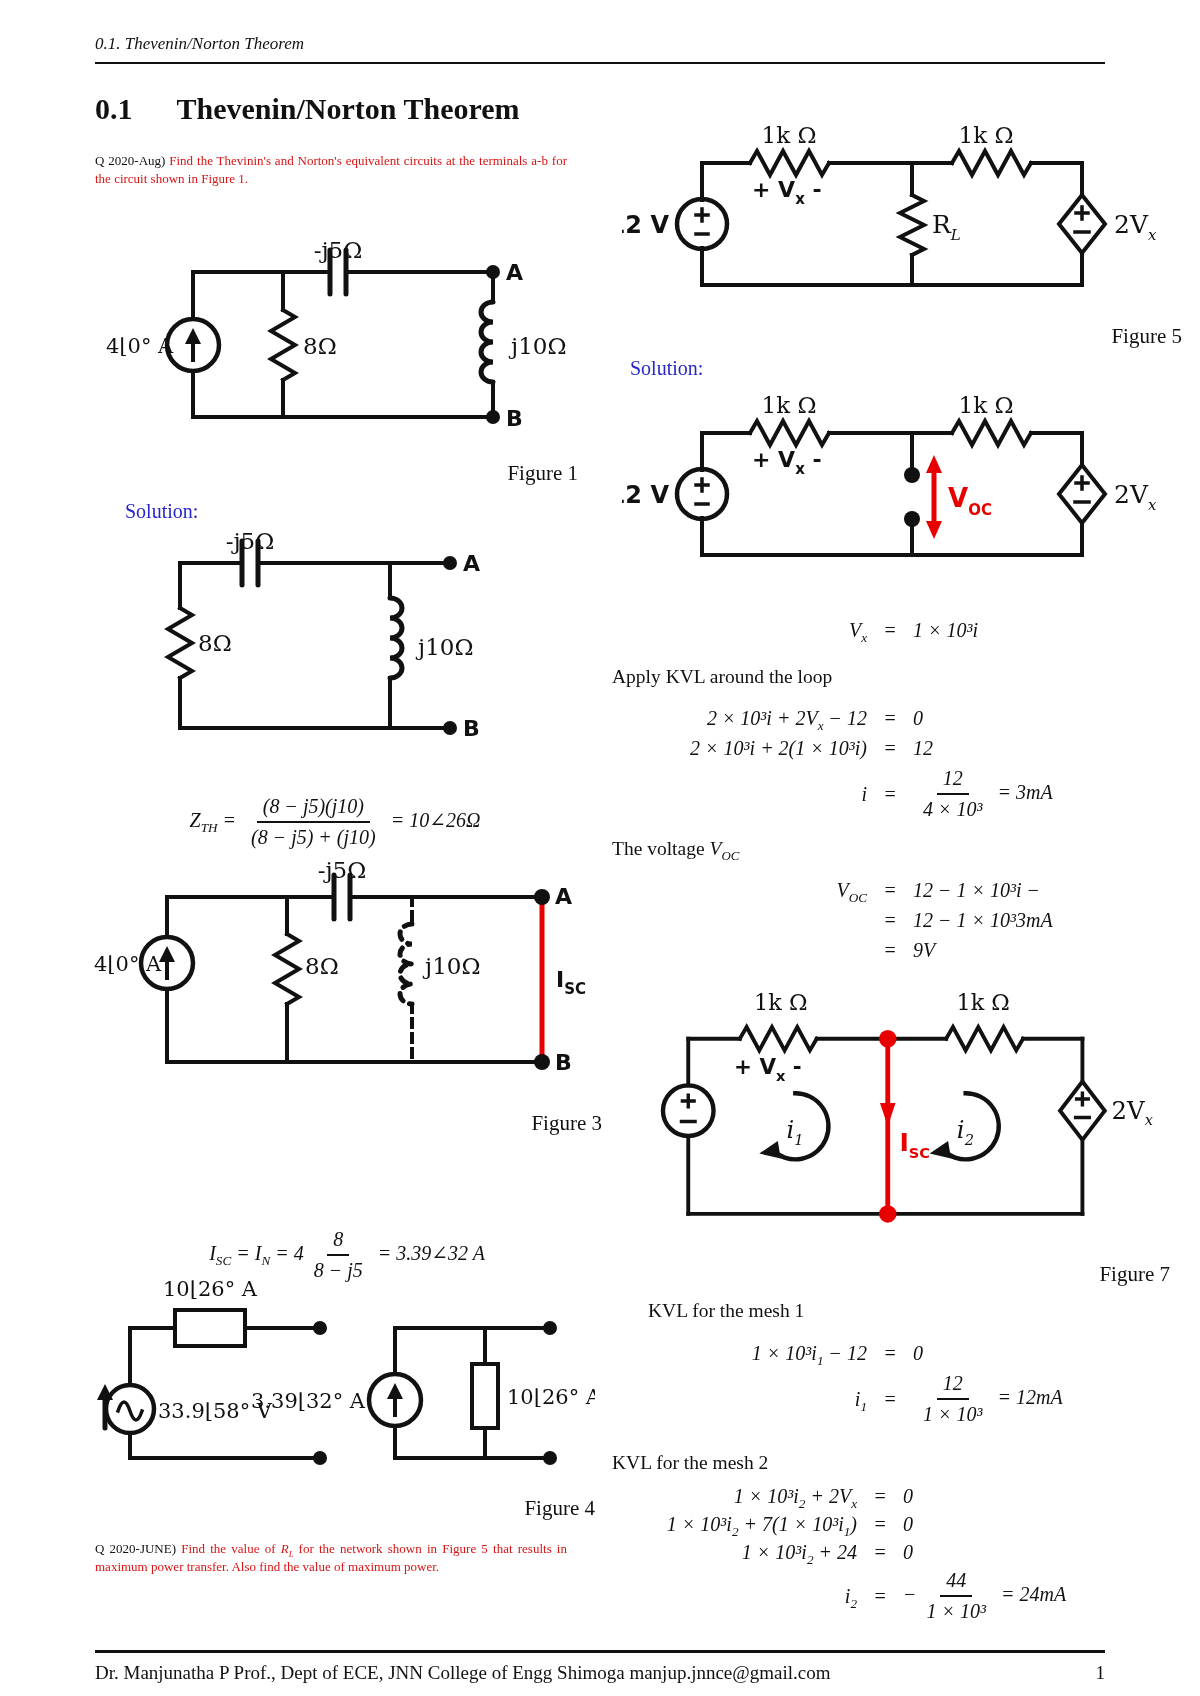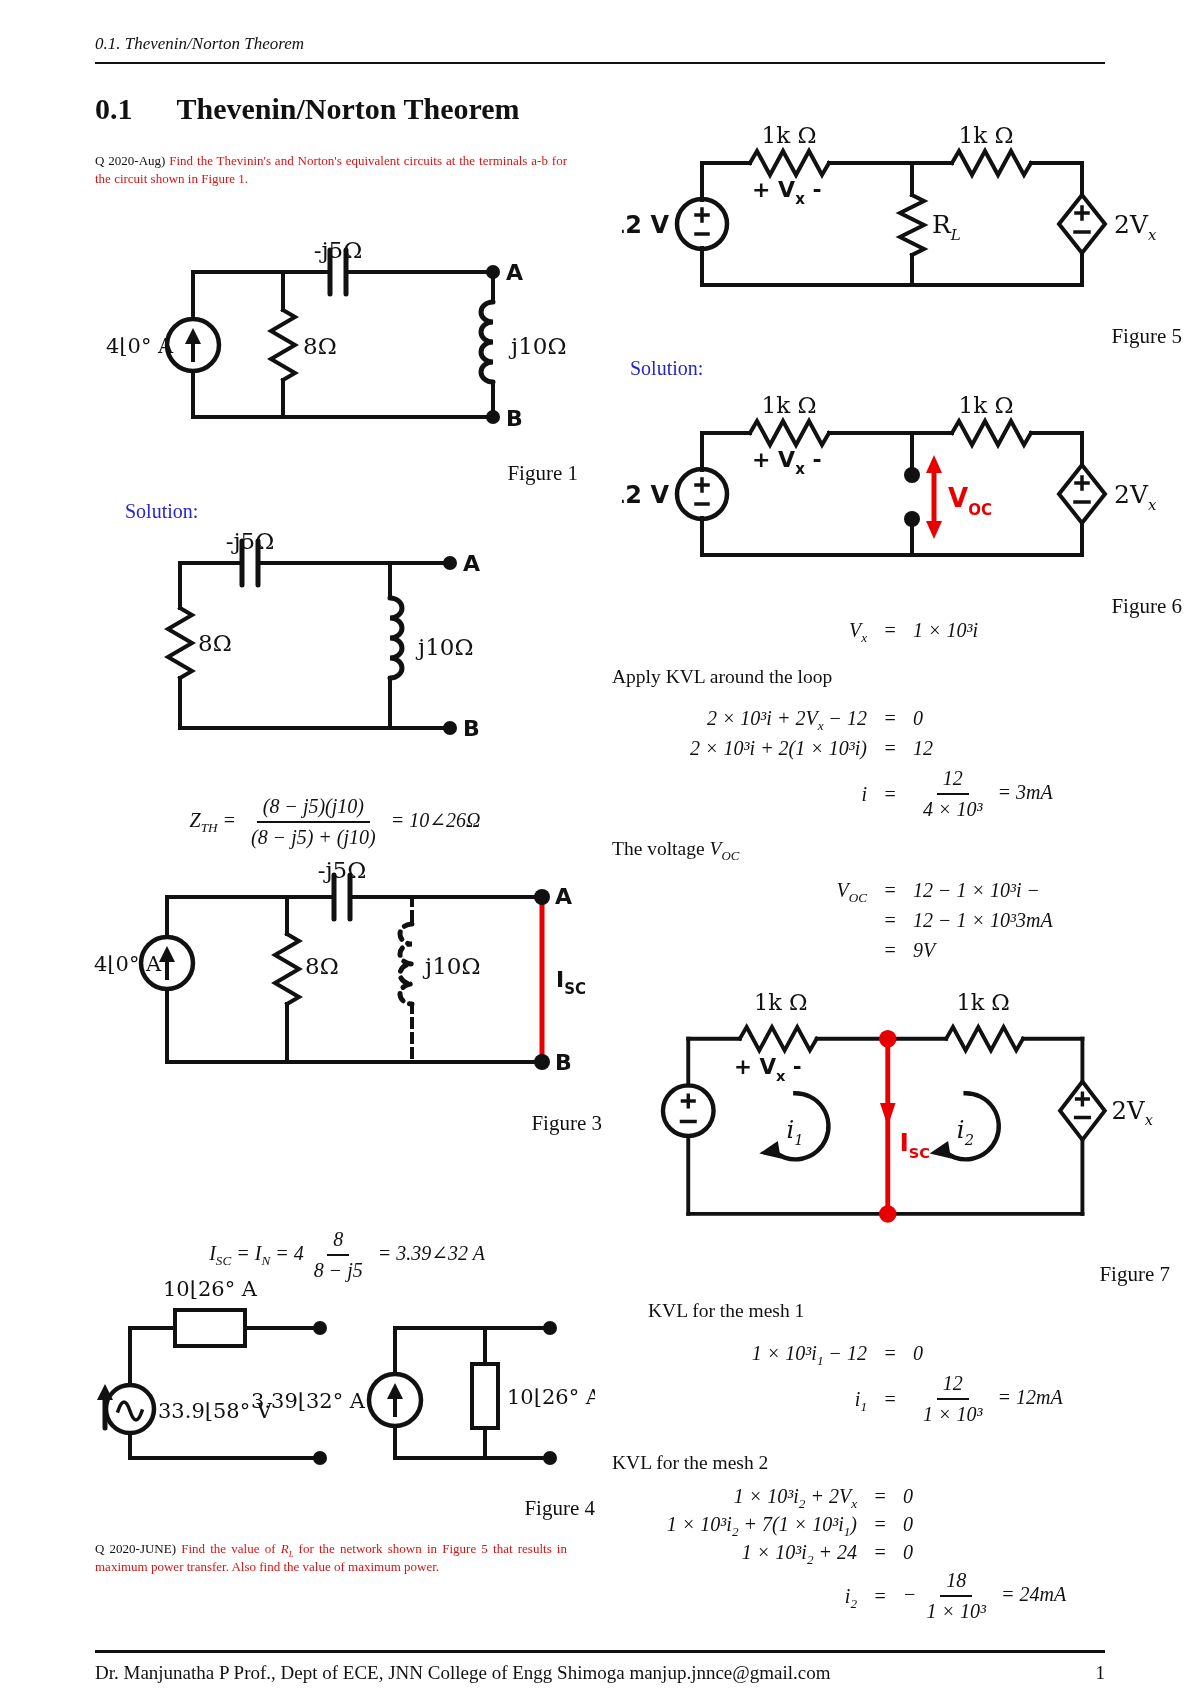--- a/index.html
+++ b/index.html
@@ -306,21 +306,20 @@
       <polygon class="w" points="460,70 483,99 460,128 437,99"></polygon>
       <path class="w" style="stroke-width:3.5" d="M460 82 V94 M454 88 H466 M453 107 H467"></path>
     </g>
     <text x="167" y="18" text-anchor="middle">1k Ω</text>
     <text x="364" y="18" text-anchor="middle">1k Ω</text>
     <text x="47" y="108" text-anchor="end" class="sans" style="font-size:24px">12 V</text>
     <text x="130" y="72" class="sans"><tspan>+ V</tspan><tspan class="ssub" dy="7">x</tspan><tspan dy="-7"> -</tspan></text>
     <text x="326" y="112" class="sans redtxt" style="font-size:26px"><tspan>V</tspan><tspan class="ssub" dy="8">OC</tspan></text>
     <text x="492" y="108" style="font-size:25px"><tspan>2V</tspan><tspan class="ssub ital" dy="7">x</tspan></text>
   </svg>
-  <figcaption class="caption">Figure 6</figcaption>
 </figure>
 
 <div class="abs" style="left:620px;top:612px;width:540px;">
   <div class="eqrow math">
     <span class="lhs"><span>V</span><sub>x</sub></span>
     <span class="rel">=</span>
     <span class="rhs"><span>1 × 10³i</span></span>
   </div>
 </div>
 
@@ -444,21 +443,21 @@
     <span class="rhs"><span>0</span></span>
   </div>
   <div class="eqrow math" style="margin:5px 0">
     <span class="lhs"><span>1 × 10³i</span><sub>2</sub><span> + 24</span></span>
     <span class="rel">=</span>
     <span class="rhs"><span>0</span></span>
   </div>
   <div class="eqrow math" style="margin:5px 0">
     <span class="lhs"><span>i</span><sub>2</sub></span>
     <span class="rel">=</span>
-    <span class="rhs"><span>−</span><span class="frac"><span class="fnum"><span>18</span></span><span class="fden"><span>1 × 10³</span></span></span><span> = 24mA</span></span>
+    <span class="rhs"><span>−</span><span class="frac"><span class="fnum"><span>44</span></span><span class="fden"><span>1 × 10³</span></span></span><span> = 24mA</span></span>
   </div>
 </div>
 
 <div class="abs rule" style="left:95px;top:1650px;width:1010px;height:3px;"></div>
 <div class="abs footer" style="left:95px;top:1662px;width:1010px;">
   <span>Dr. Manjunatha P Prof., Dept of ECE, JNN College of Engg Shimoga manjup.jnnce@gmail.com</span>
   <span>1</span>
 </div>
 
 </body></html>

